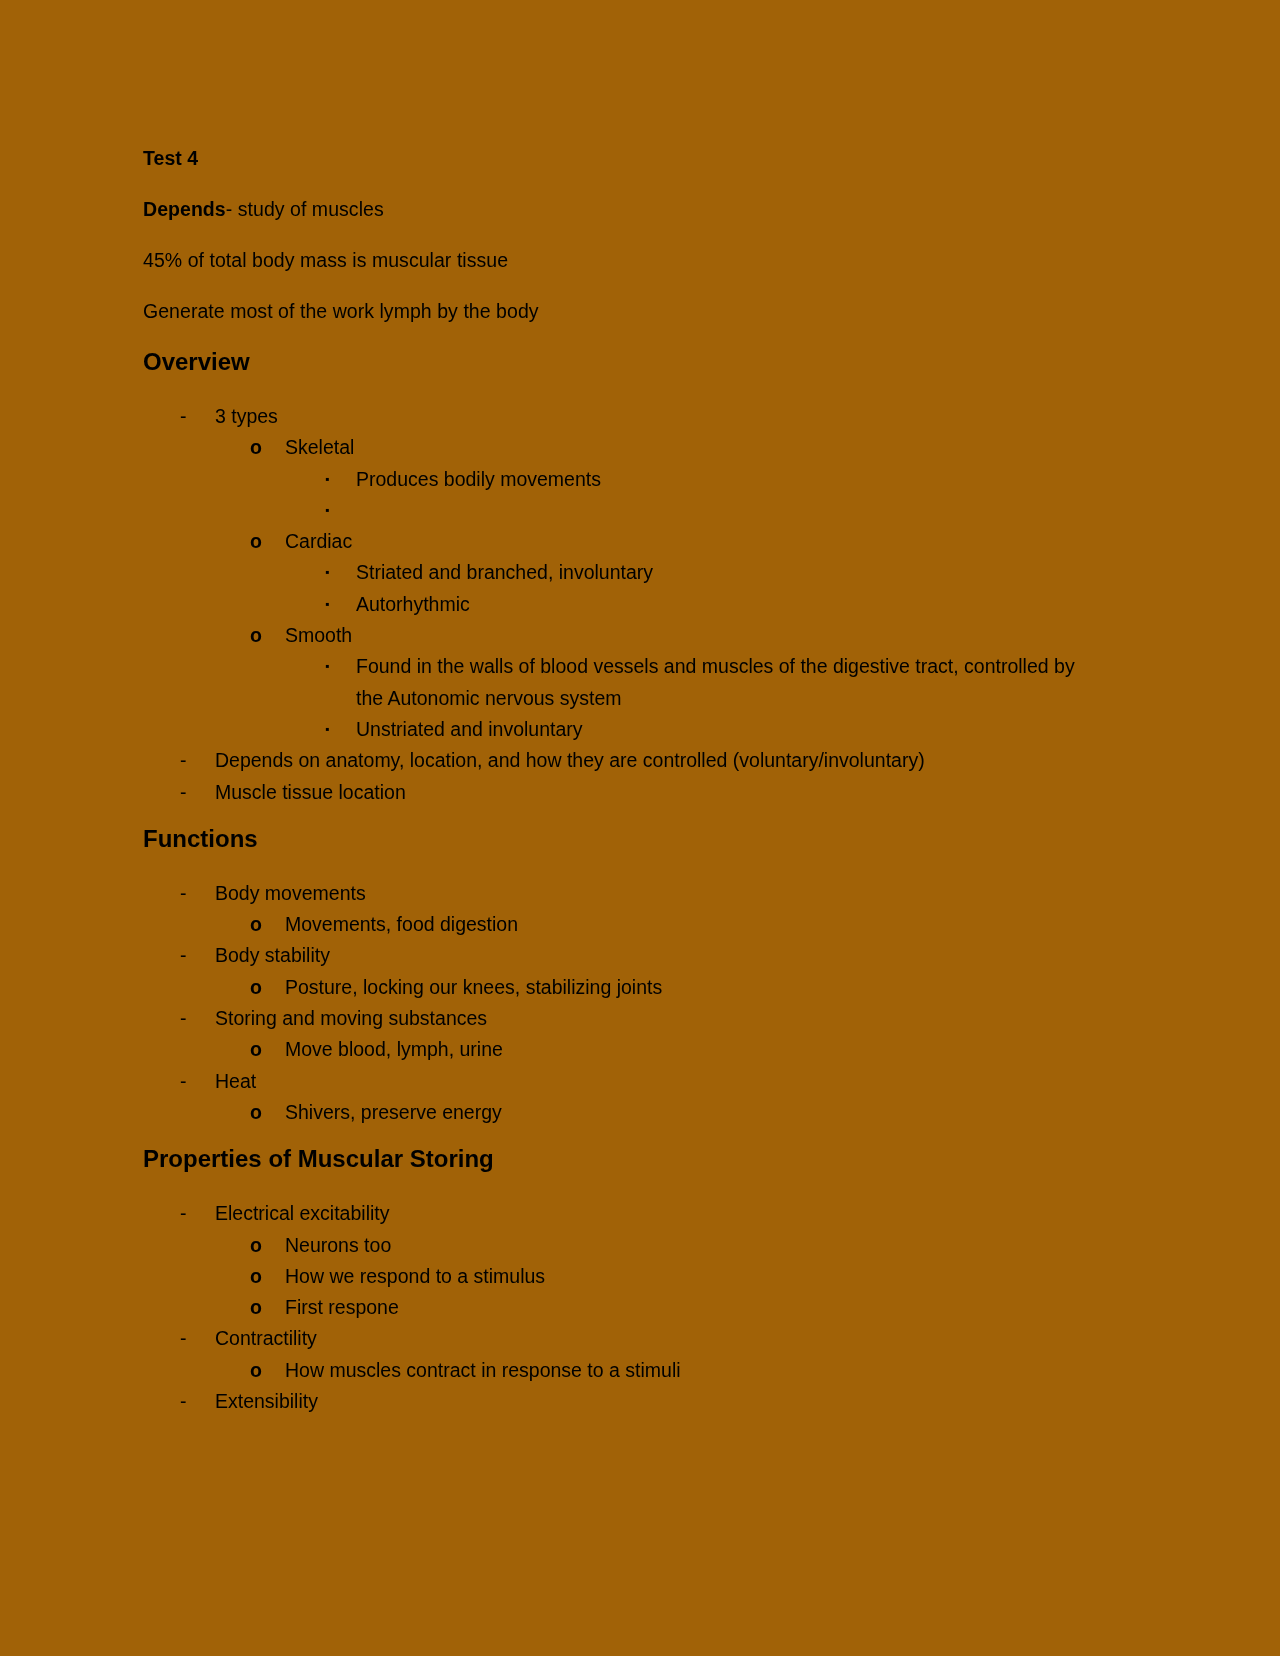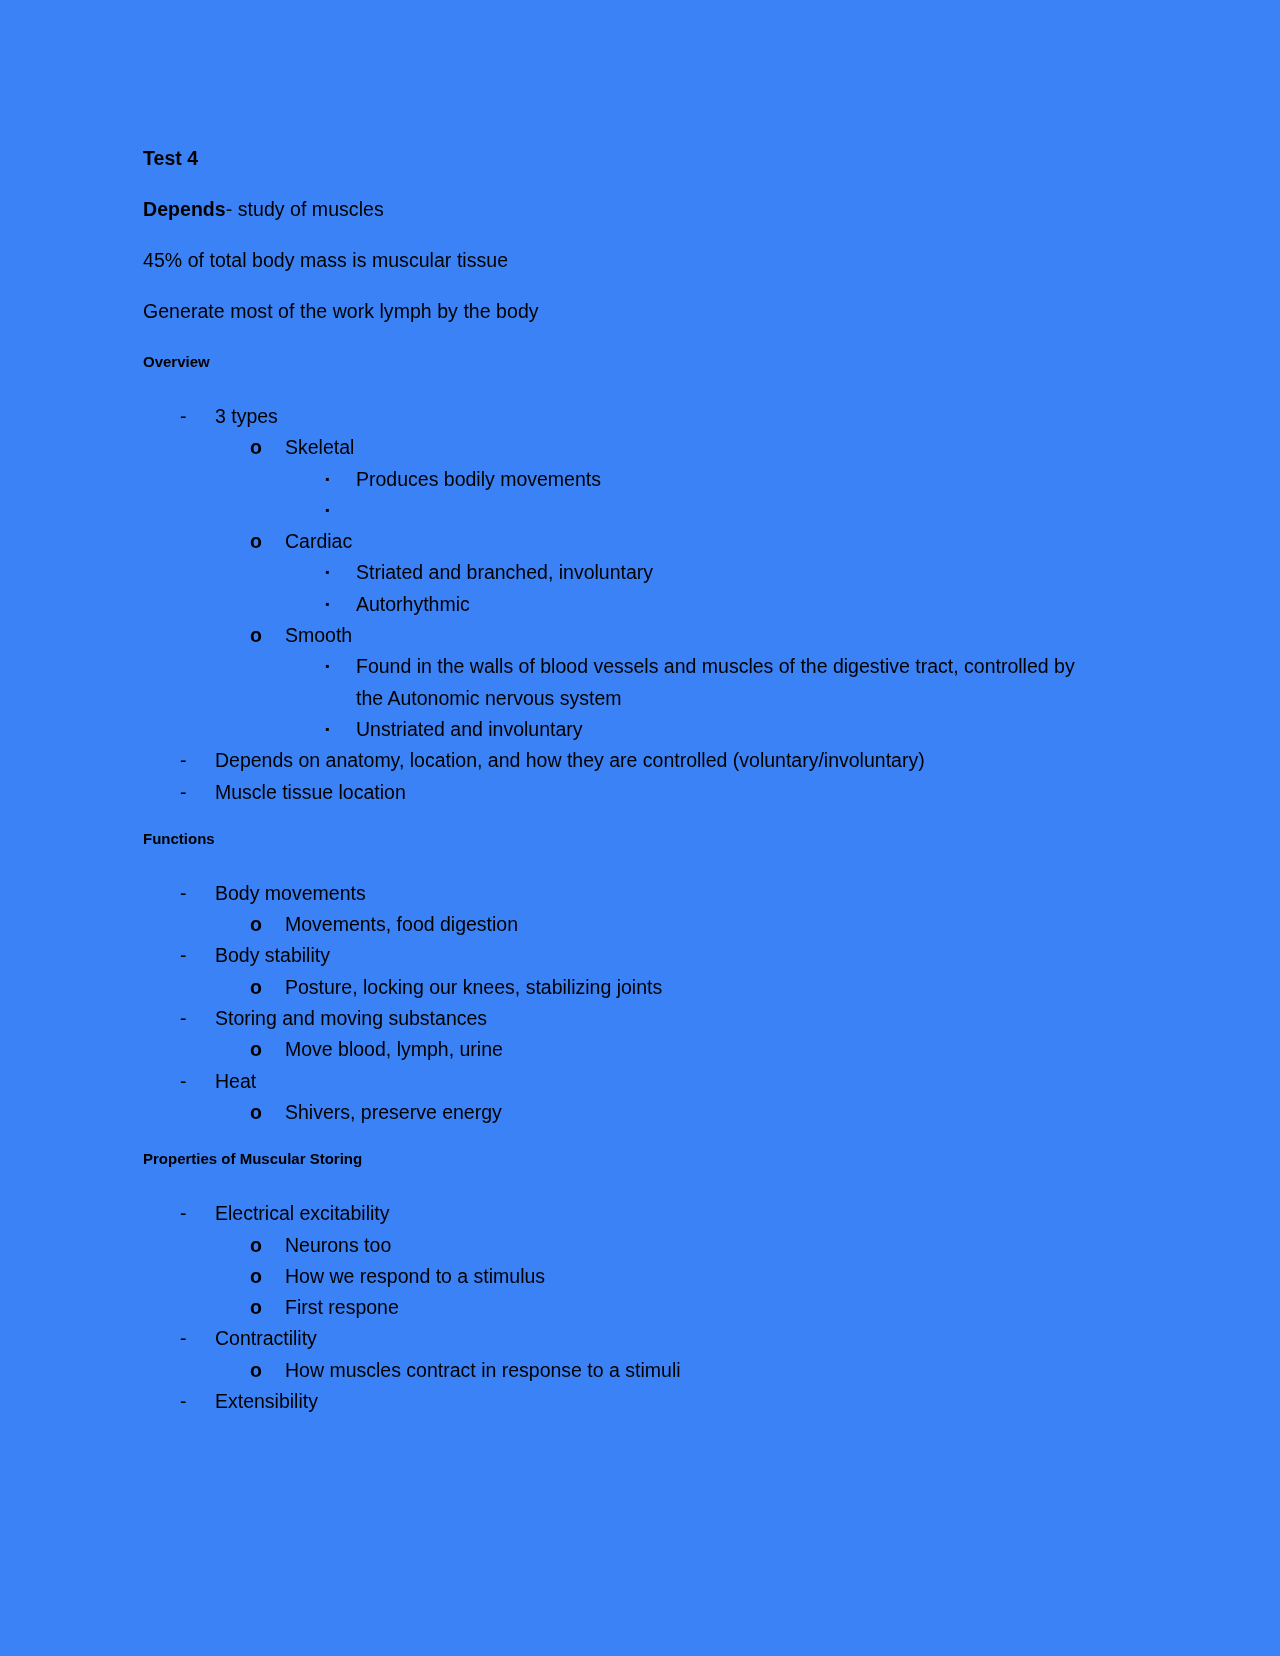--- a/index.html
+++ b/index.html
@@ -8,21 +8,21 @@
     background: #ffffff;
   }
   body {
     font-family: "Liberation Sans", sans-serif;
     color: #000000;
   }
   .page {
     position: relative;
     width: 1280px;
     height: 1656px;
-    background: #3b82f6;
+    background: #a16207;
     margin: 0 auto;
     overflow: hidden;
     box-sizing: border-box;
   }
   .content {
     position: absolute;
     left: 143px;
     top: 146px;
     width: 940px;
   }
@@ -36,21 +36,21 @@
   }
   .para.heading {
     font-weight: bold;
   }
   .para .lead {
     font-weight: bold;
   }
 
   
   .section-heading {
-    font-size: 15px;
+    font-size: 24px;
     line-height: 24px;
     font-weight: bold;
     margin: 0 0 27px 0;
   }
 
   
   .list {
     margin: 0;
     padding: 0;
   }

